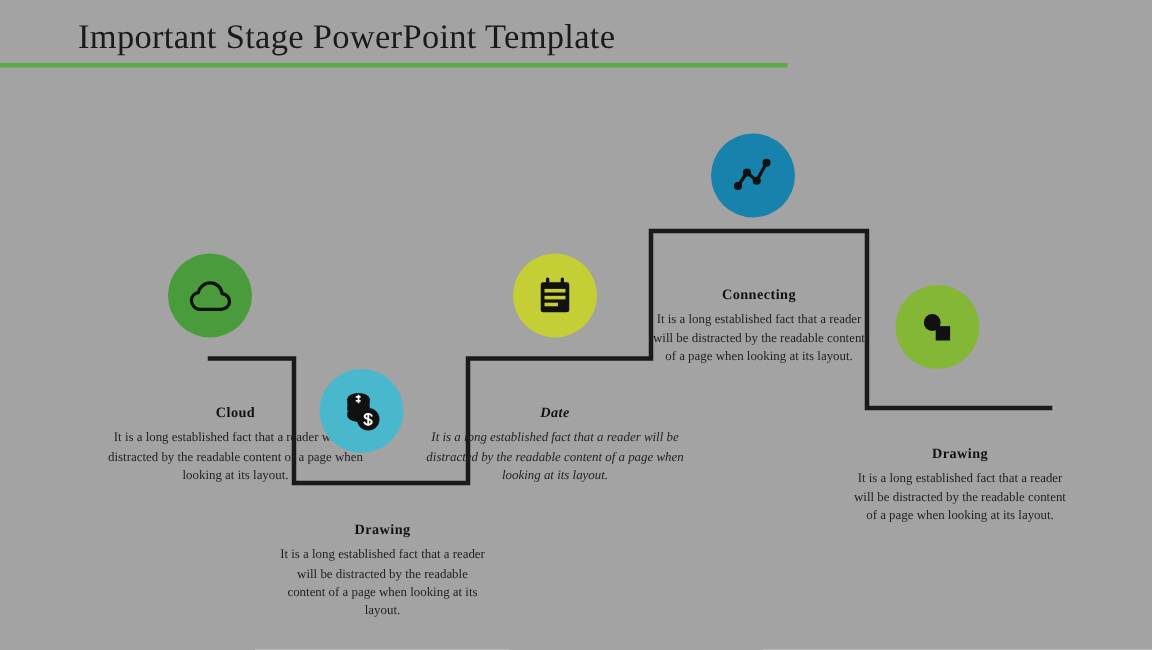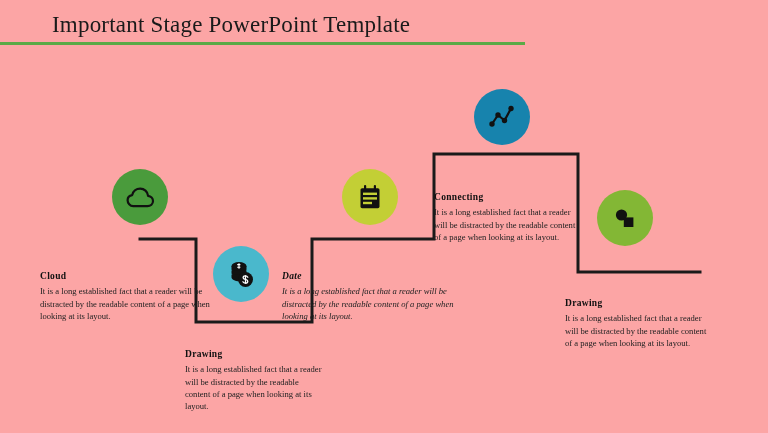--- a/index.html
+++ b/index.html
@@ -4,21 +4,21 @@
 <title>Important Stage PowerPoint Template</title>
 <style>
   html,body{margin:0;padding:0;}
   body{
     width:768px;height:433px;
     background:#ffffff;
     font-family:"Liberation Serif","DejaVu Serif",serif;
     overflow:hidden;
     position:relative;
   }
-  #slide{position:absolute;left:0;top:0;width:768px;height:433px;background:#fca5a5;}
+  #slide{position:absolute;left:0;top:0;width:768px;height:433px;background:#a3a3a3;}
 
   
   #title{
     position:absolute;left:52px;top:12px;
     font-size:23px;font-weight:400;color:#1a1a1a;
     letter-spacing:.2px;white-space:nowrap;
     font-family:"Liberation Serif","DejaVu Serif",serif;
   }
   #title-rule{
     position:absolute;left:0;top:42px;width:525px;height:3px;
@@ -29,21 +29,21 @@
   #stair{position:absolute;left:0;top:0;width:768px;height:433px;pointer-events:none;}
 
   
   .node-icon{
     position:absolute;width:56px;height:56px;border-radius:50%;
     display:flex;align-items:center;justify-content:center;
   }
   .node-icon svg{display:block;}
 
   
-  .node-text{position:absolute;}
+  .node-text{position:absolute;text-align:center;}
   .node-title{
     font-size:9.5px;font-weight:bold;color:#111;
     letter-spacing:.3px;margin-bottom:3px;line-height:1.2;
   }
   .node-body{
     font-size:8.6px;color:#222;line-height:1.42;
     font-family:"Liberation Serif","DejaVu Serif",serif;
   }
 </style>
 </head>
@@ -56,21 +56,21 @@
 
   <svg id="stair" viewBox="0 0 768 433" width="768" height="433">
     <path id="stair-path" fill="none" stroke="#1a1a1a" stroke-width="3" stroke-linecap="square" stroke-linejoin="miter" d="M140,239 L196,239 L196,322 L312,322 L312,239 L434,239 L434,154 L578,154 L578,272 L700,272"></path>
   </svg>
 
   <div class="node-icon" style="left:112px;top:169px;background:#4a9b3c;">
     <svg width="30" height="24" viewBox="0 0 30 24">
       <path d="M8.2 21.2h14.2c3.2 0 5.6-2.3 5.6-5.2 0-2.7-2.1-4.9-4.9-5.2C22.6 6.6 19.3 3.6 15.2 3.6c-4 0-7.3 2.8-8 6.5-2.7.4-4.6 2.5-4.6 5.1 0 3 2.4 6 5.6 6z" fill="none" stroke="#111" stroke-width="2.2" stroke-linejoin="round"></path>
     </svg>
   </div>
-  <div class="node-text" style="left:40px;top:271px;width:176px;">
+  <div class="node-text" style="left:69px;top:271px;width:176px;">
     <div class="node-title">Cloud</div>
     <div class="node-body">It is a long established fact that a reader will be distracted by the readable content of a page when looking at its layout.</div>
   </div>
 
   <div class="node-icon" style="left:213px;top:246px;background:#4ab8cc;">
     <svg width="26" height="28" viewBox="0 0 26 28">
       <ellipse cx="11" cy="6" rx="7.5" ry="4" fill="#111"></ellipse>
       <path d="M3.5 6v3.2c0 2.2 3.4 4 7.5 4s7.5-1.8 7.5-4V6" fill="#111"></path>
       <path d="M3.5 10.4v2.6c0 2.2 3.4 4 7.5 4s7.5-1.8 7.5-4v-2.6" fill="#111"></path>
       <path d="M3.5 14.6v2.6c0 2.2 3.4 4 7.5 4s7.5-1.8 7.5-4v-2.6" fill="#111"></path>

